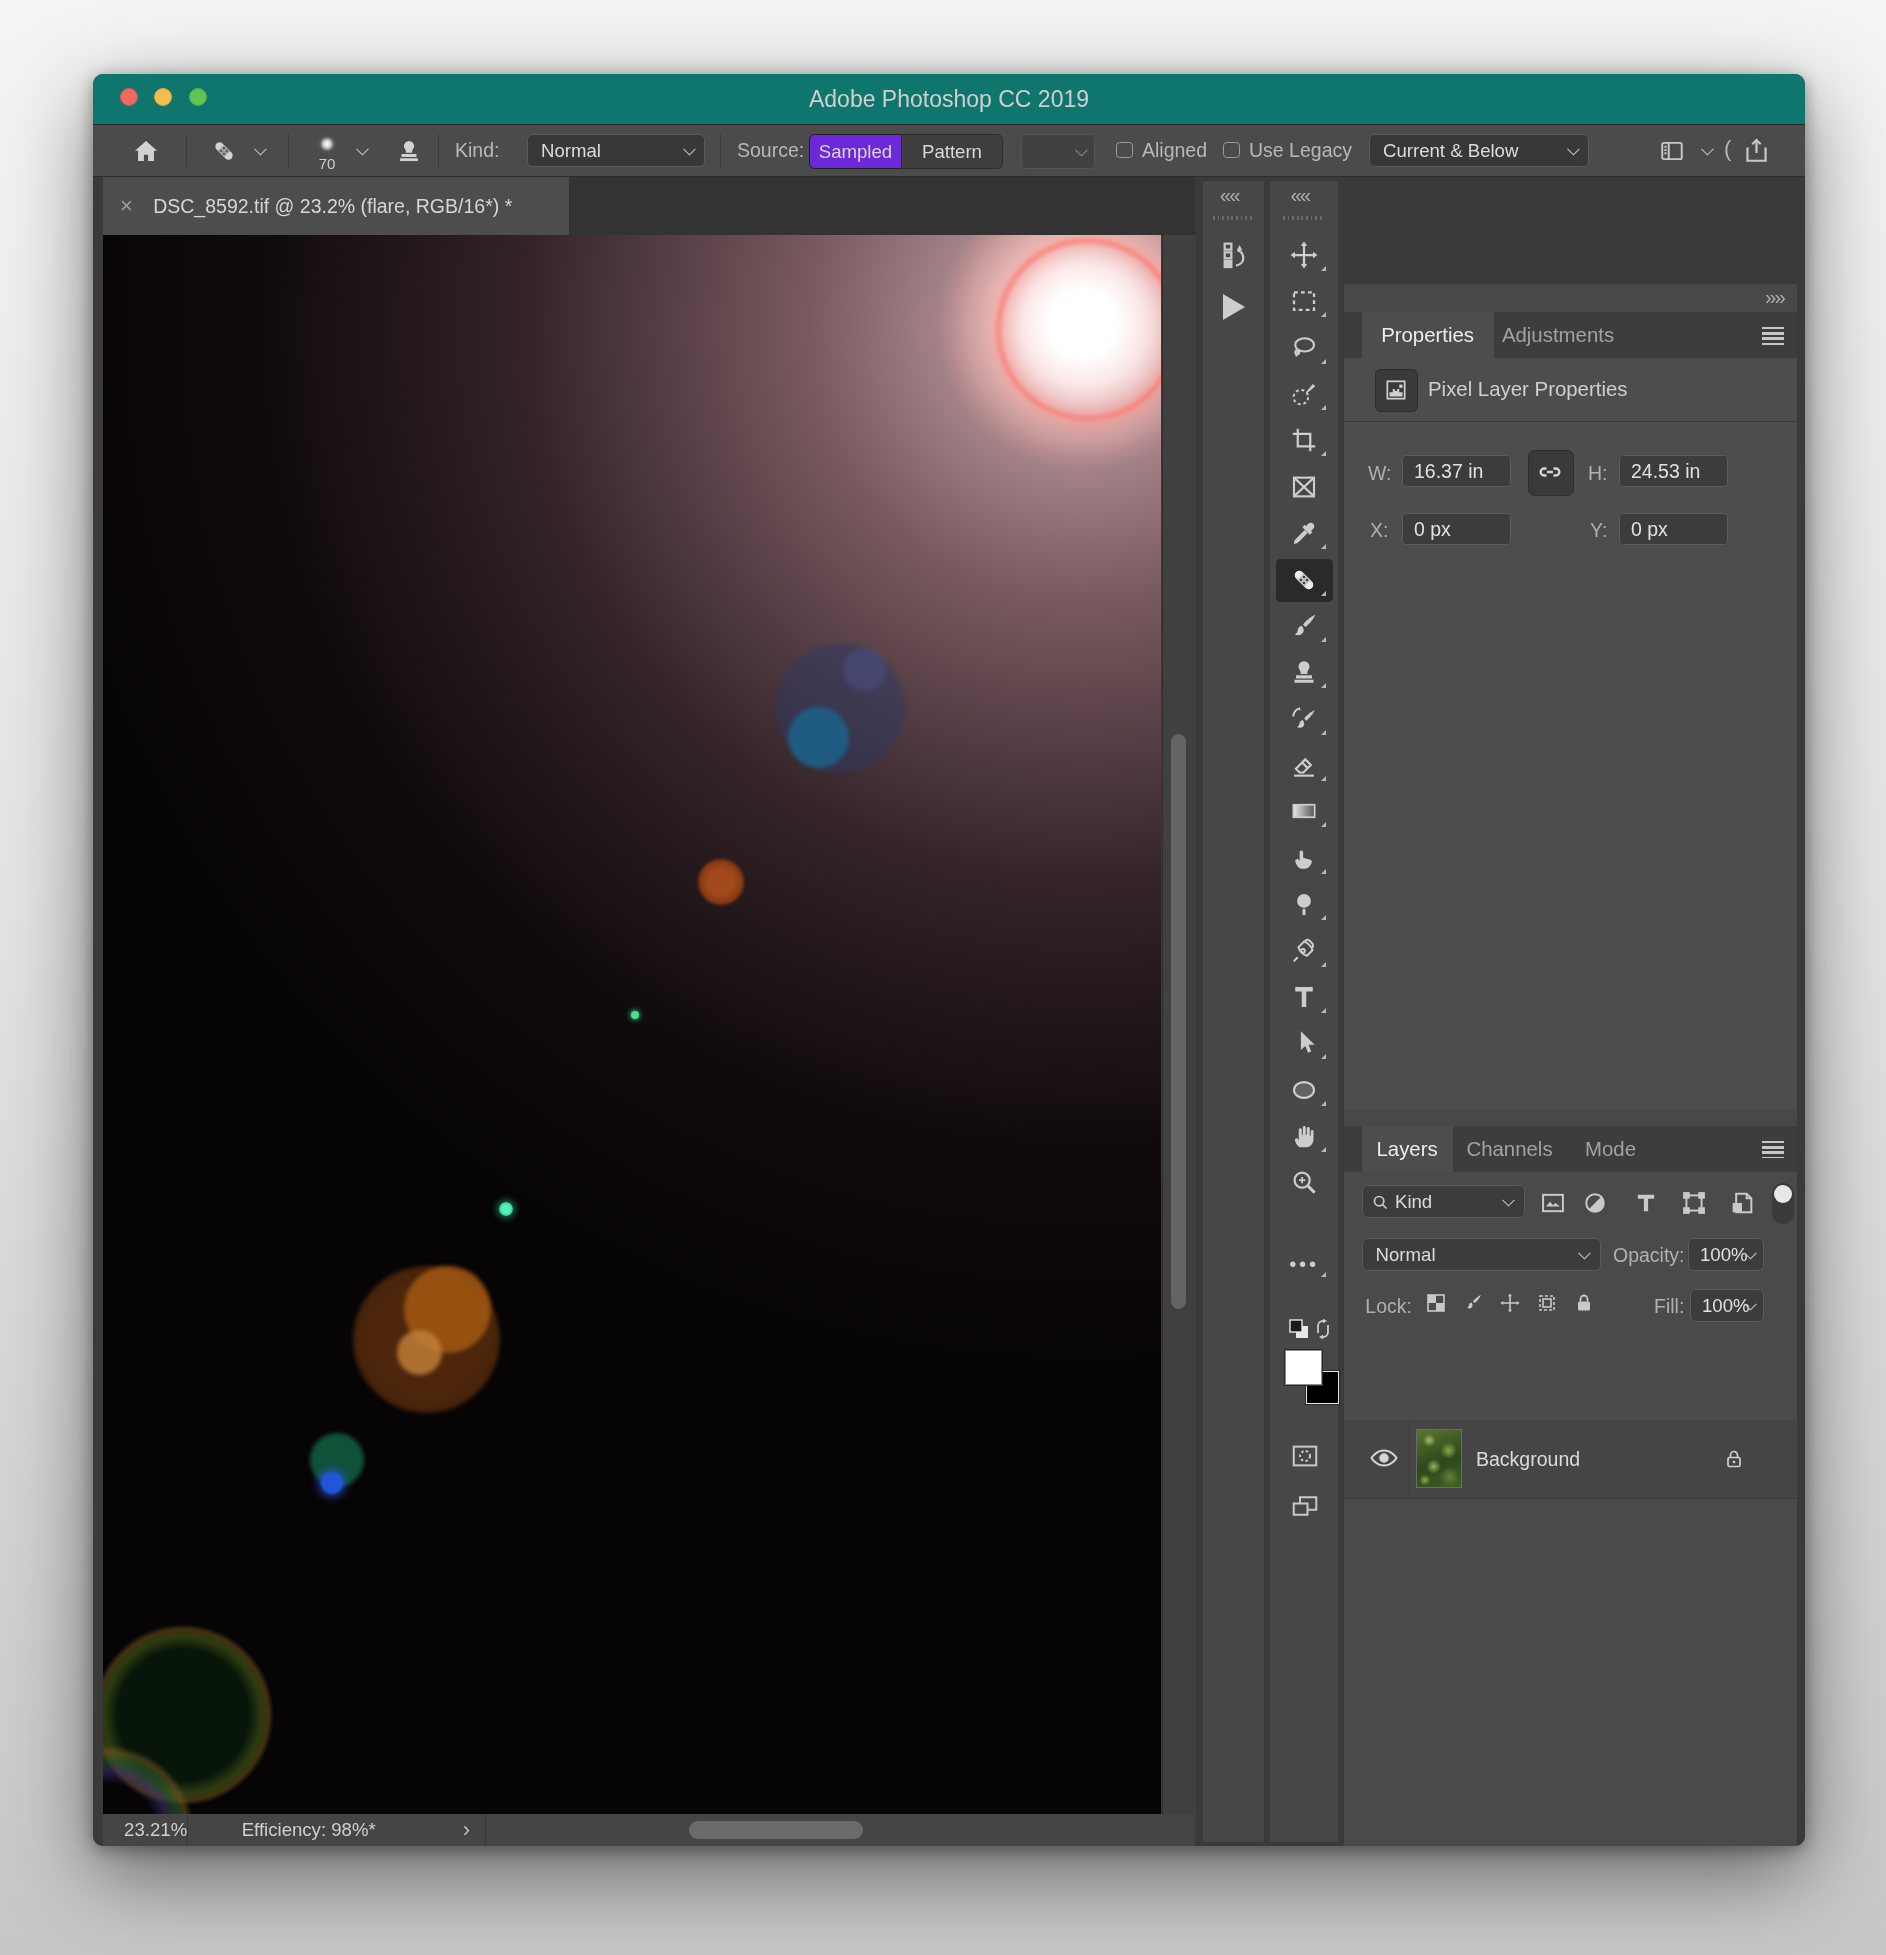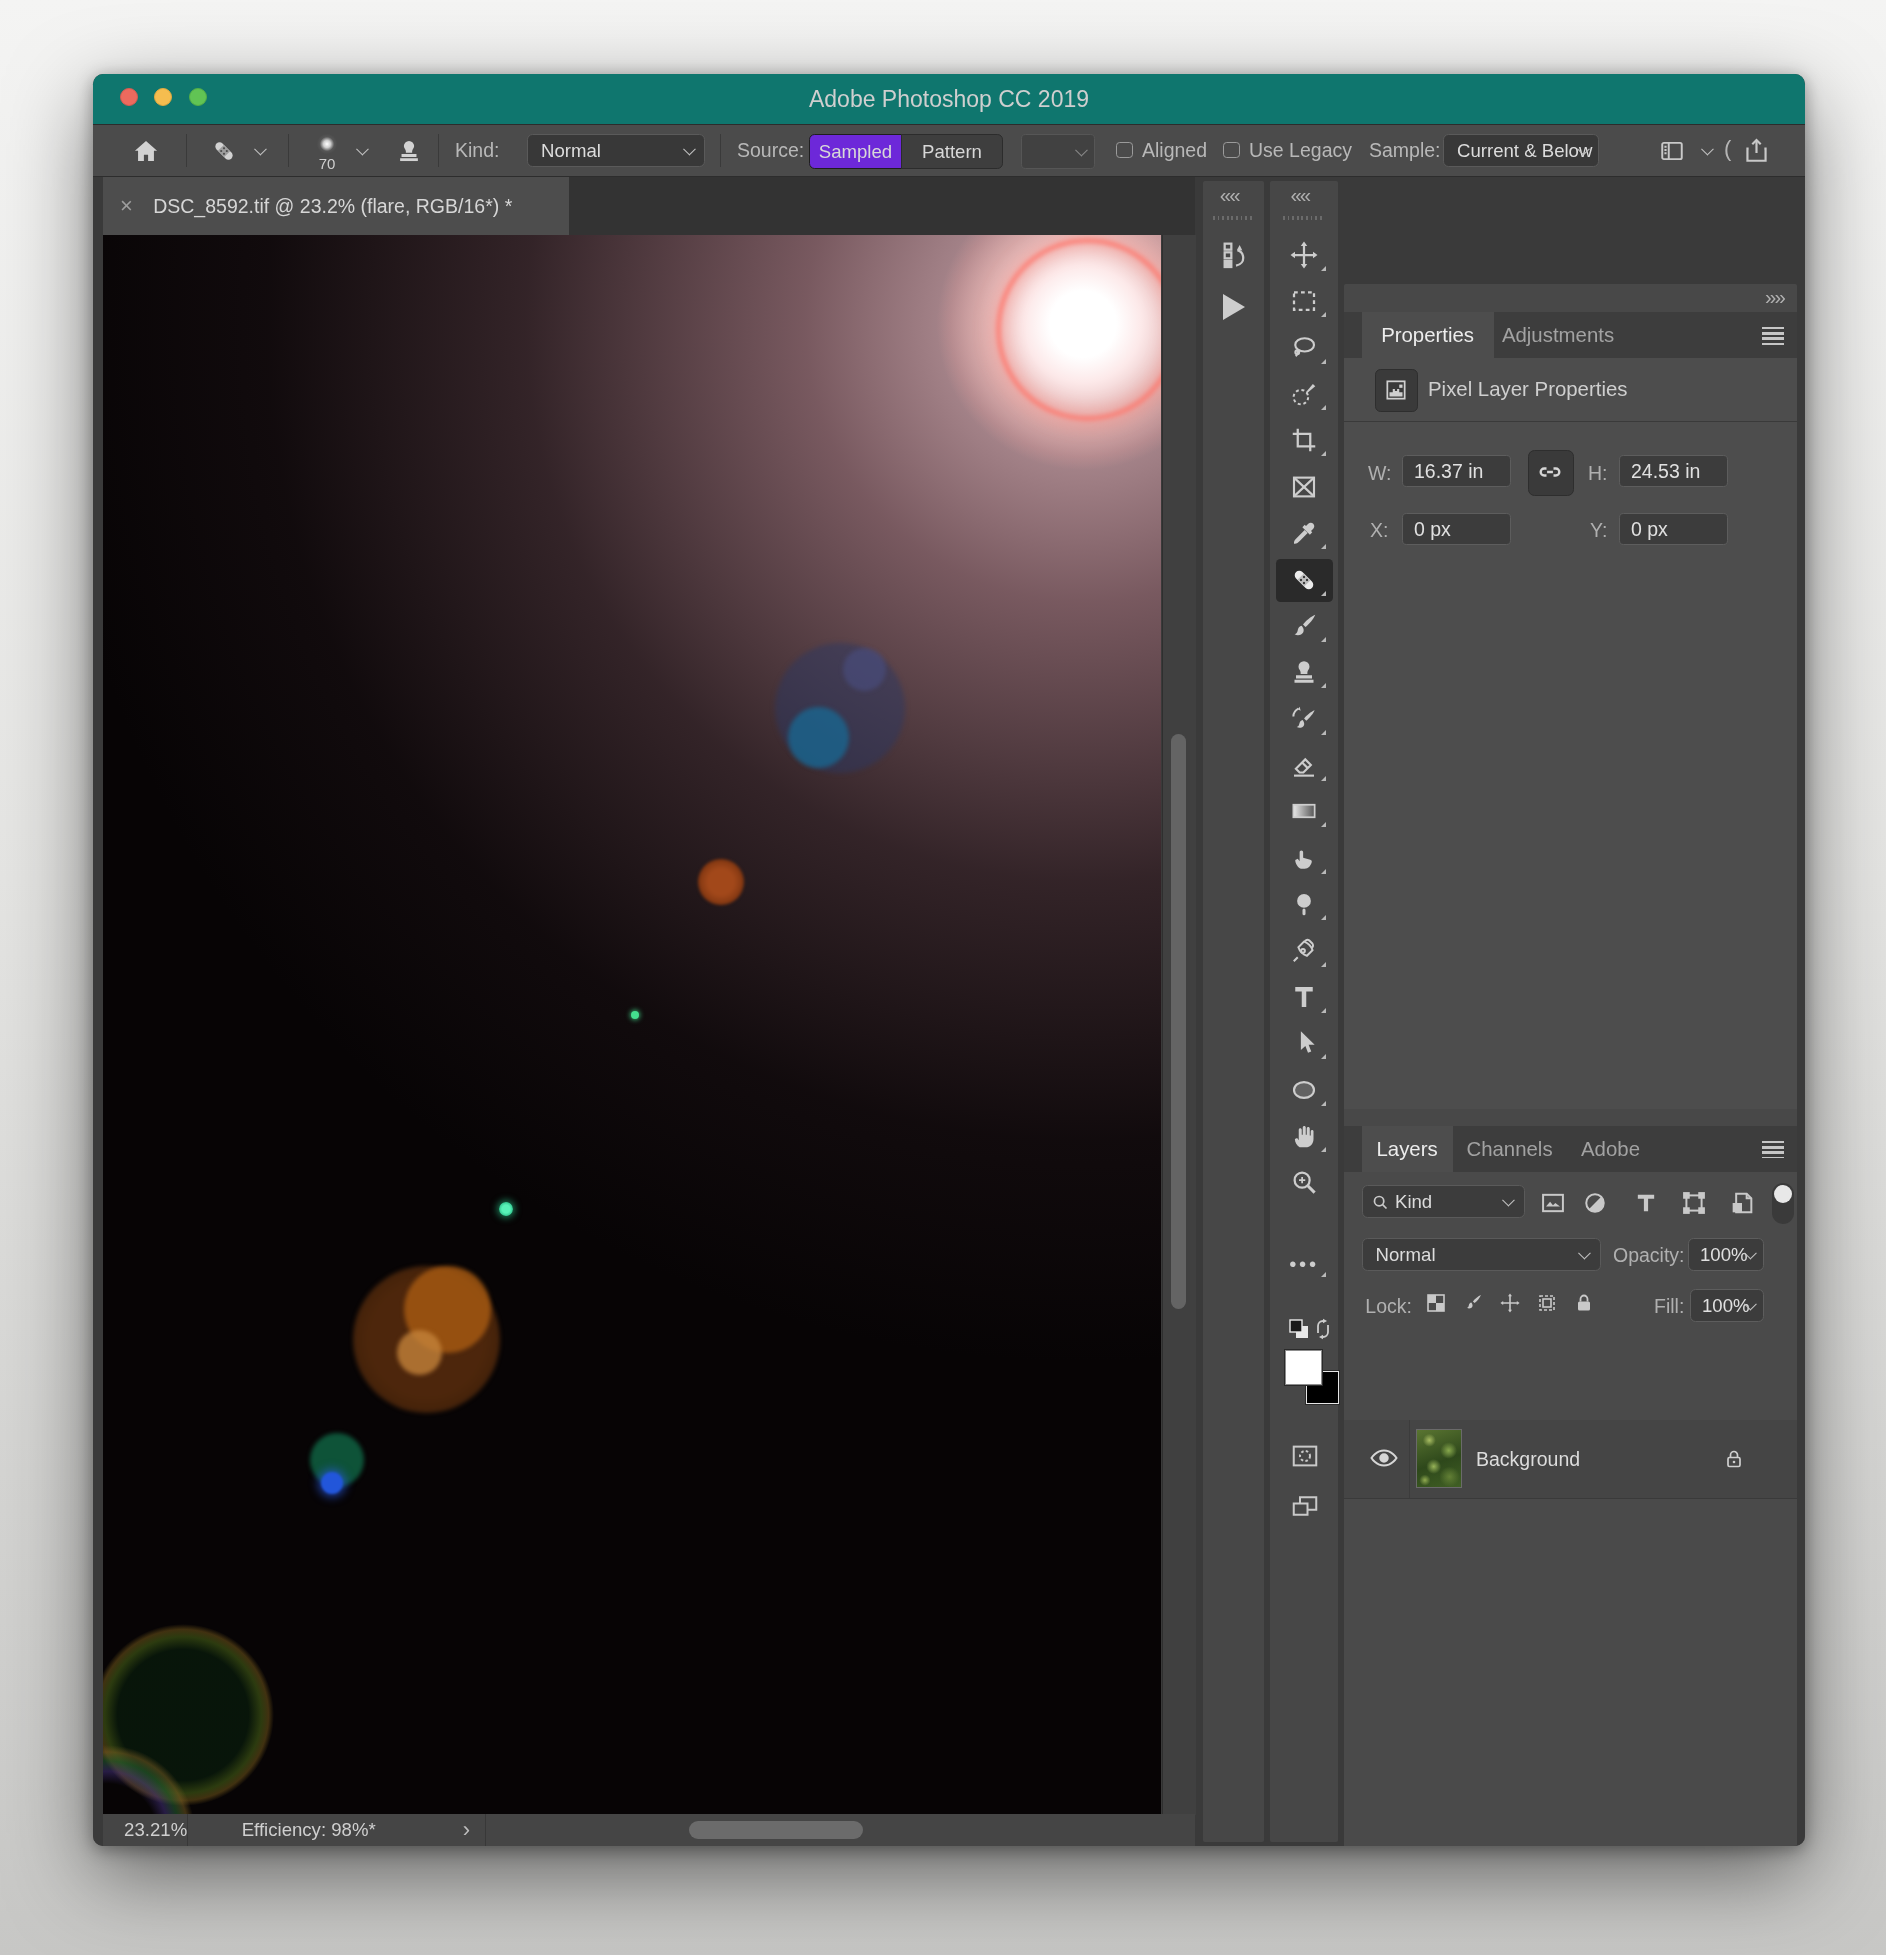--- a/index.html
+++ b/index.html
@@ -124,21 +124,21 @@
     <div class="seg" style="left:716px;width:91px;background:#6d28d9;border:0.9px solid #1e1e1e;border-radius:5.6px 0 0 5.6px;">Sampled</div>
     <div class="seg" style="left:808px;width:100px;background:#3e3e3e;border:0.9px solid #2c2c2c;border-radius:0 5.6px 5.6px 0;">Pattern</div>
     <div class="abs" style="left:928px;top:9.3px;width:72px;height:33px;background:#414141;border:0.9px solid #565656;border-radius:4.6px;">
       <i class="chev" style="right:7.4px;opacity:.55;"></i>
     </div>
     <span class="checkbox" style="left:1023px;"></span>
     <span class="ob-label" style="left:1049px;">Aligned</span>
     <span class="checkbox" style="left:1130px;"></span>
     <span class="ob-label" style="left:1156px;">Use Legacy</span>
     <span class="ob-label" style="left:1276px;">Sample:</span>
-    <div class="sel" style="left:1350px;width:156px;">
+    <div class="sel" style="left:1276px;width:220px;">
       <span>Current &amp; Below</span><i class="chev"></i>
     </div>
     <span class="abs icon" style="left:1566px;top:13px;">
       <svg width="26" height="26" viewBox="0 0 24 24" fill="none" stroke="#c9c9c9" stroke-width="1.8">
           <rect x="3" y="4.5" width="18" height="15" rx="1.5"></rect>
           <line x1="9" y1="4.5" x2="9" y2="19.5"></line>
           <line x1="5" y1="8" x2="7" y2="8"></line>
           <line x1="5" y1="11" x2="7" y2="11"></line>
           <line x1="5" y1="14" x2="7" y2="14"></line>
         </svg>
@@ -416,21 +416,21 @@
           <input class="field" style="left: 58px; top: 155px;" value="0 px">
           <span class="flabel" style="left:246px;top:161px;">Y:</span>
           <input class="field" style="left: 275px; top: 155px;" value="0 px">
         </div>
       </div>
 
       <div class="abs" style="left:0;top:839px;width:100%;height:818px;">
         <div class="tabstrip" style="top:2.8px;">
           <span class="ptab active" style="left:17.6px;width:91px;">Layers</span>
           <span class="ptab" style="left:109px;width:113px;">Channels</span>
-          <span class="ptab" style="left:222px;width:89px;">Adobe</span>
+          <span class="ptab" style="left:222px;width:89px;">Mode</span>
           <span class="hamb" style="right:13px;top:15px;"></span>
         </div>
         <div class="abs" style="left:0;top:49px;width:100%;height:769px;background:#4a4a4a;">
 
           <div class="sel" style="left:17.6px;top:13px;width:163px;position:absolute;background:#3c3c3c;padding-left:12px;">
             <svg width="18.6" height="18.6" viewBox="0 0 24 24" style="position:absolute;left:8.3px;top:6.5px;" fill="none" stroke="#c9c9c9" stroke-width="2.2">
                 <circle cx="10.5" cy="10.5" r="6"></circle>
                 <path d="M15 15l5 5"></path>
               </svg>
             <span style="margin-left:20.4px;">Kind</span><i class="chev"></i>

